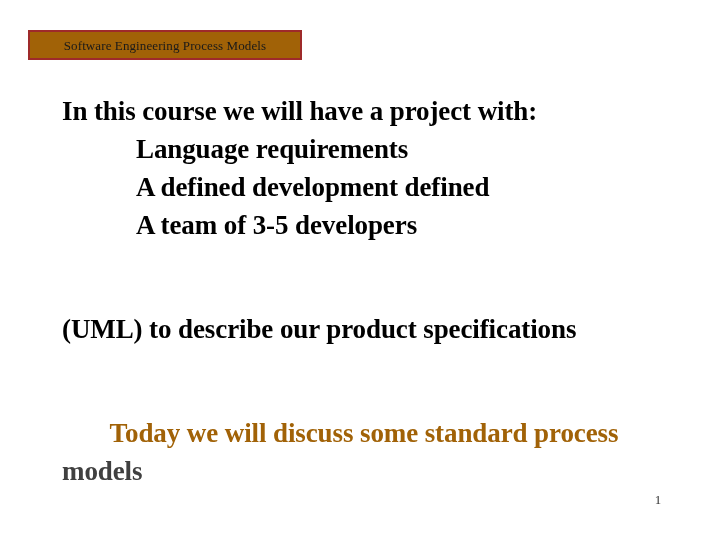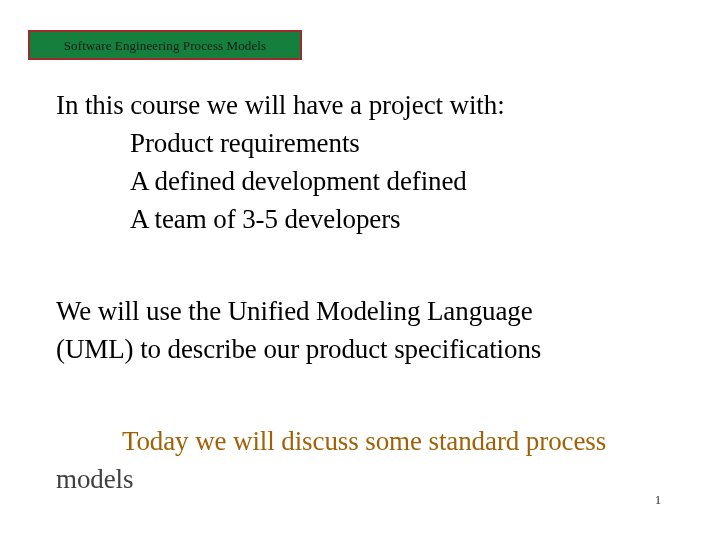--- a/index.html
+++ b/index.html
@@ -45,22 +45,23 @@
 
   
   #body-area {
     position: absolute;
     left: 48px;
     top: 78px;
     width: 632px;
   }
 
   .para {
-    margin: 8px;
+    margin: 14px;
     padding: 0;
+    font-weight: bold;
   }
 
   .line {
     font-family: "Liberation Serif", "DejaVu Serif", serif;
     font-size: 27px;
     line-height: 38px;
     color: #000000;
     white-space: pre;
     letter-spacing: -0.1px;
   }
@@ -84,34 +85,33 @@
     font-size: 13px;
     line-height: 1;
     color: #333333;
   }
 </style>
 </head>
 <body>
 
 <div id="slide" style="background: rgb(255, 255, 255);">
 
-  <div id="title-box" style="border-color: rgb(158, 42, 42); background: #15803d; text-align: right;">
+  <div id="title-box" style="border-color: rgb(158, 42, 42); background: #a16207; text-align: right;">
     <span id="title-text" style="color: rgb(26, 26, 26);">Software Engineering Process Models</span>
   </div>
 
   <div id="body-area">
       <div class="para">
         <div class="line" style="color: rgb(0, 0, 0);">In this course we will have a project with:</div>
-        <div class="line indent" style="color: rgb(0, 0, 0);">Product requirements</div>
+        <div class="line indent" style="color: rgb(0, 0, 0);">Language requirements</div>
         <div class="line indent" style="color: rgb(0, 0, 0);">A defined development defined</div>
         <div class="line indent" style="color: rgb(0, 0, 0);">A team of 3-5 developers</div>
       </div>
       <div class="para-gap"></div>
       <div class="para">
-        <div class="line" style="color: rgb(0, 0, 0);">We will use the Unified Modeling Language</div>
         <div class="line" style="color: rgb(0, 0, 0);">(UML) to describe our product specifications</div>
       </div>
       <div class="para-gap"></div>
       <div class="para">
         <div class="line" style="color: #a16207; text-align: center;">Today we will discuss some standard process</div>
         <div class="line" style="color: #404040;">models</div>
       </div>
     </div>
 
   <div id="page-number">1</div>

